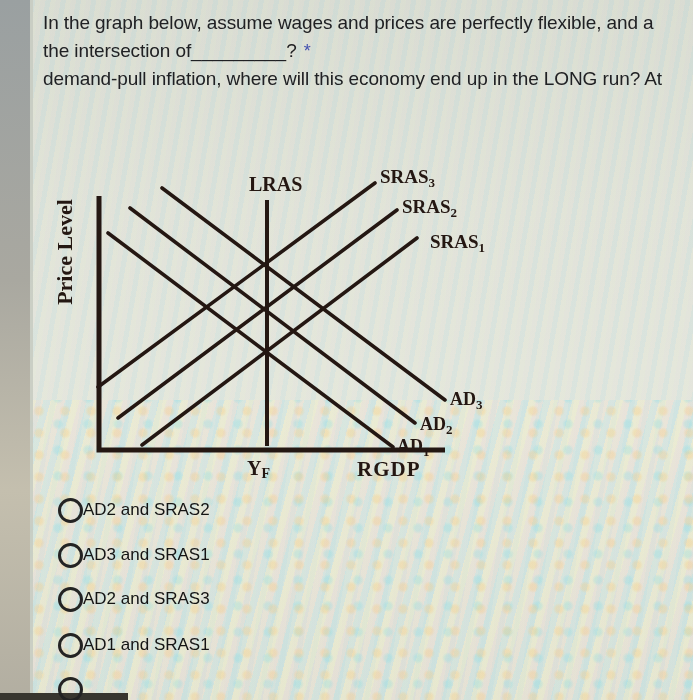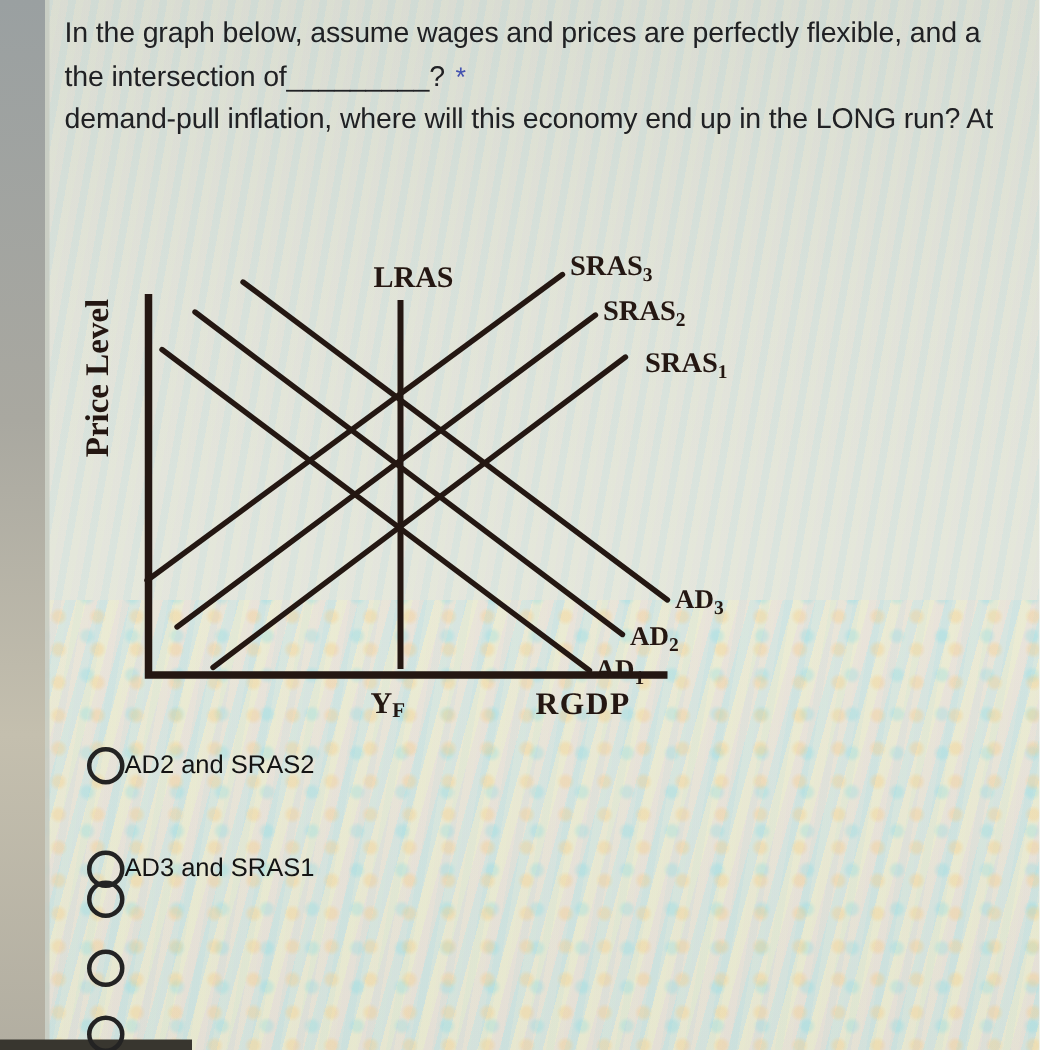--- a/index.html
+++ b/index.html
@@ -109,25 +109,27 @@
     <text class="graph-label" x="397" y="452" font-size="18"><tspan>AD</tspan><tspan dy="4" font-size="13">1</tspan></text>
 
     <text class="graph-label" x="247" y="475" font-size="20"><tspan>Y</tspan><tspan dy="3" font-size="14">F</tspan></text>
   </svg>
 </div>
 
 <div class="option" style="top:497px">
   <span class="radio"></span>
   <span class="option-label">AD2 and SRAS2</span>
 </div>
-<div class="option" style="top:566px">
+<div class="option" style="top:542px">
   <span class="radio"></span>
   <span class="option-label">AD3 and SRAS1</span>
 </div>
 <div class="option" style="top:586px">
   <span class="radio"></span>
+  <span class="option-label">AD2 and SRAS3</span>
 </div>
 <div class="option" style="top:632px">
   <span class="radio"></span>
+  <span class="option-label">AD1 and SRAS1</span>
 </div>
 <div class="option" style="top:676px">
   <span class="radio"></span>
 </div>
 
 </body></html>

